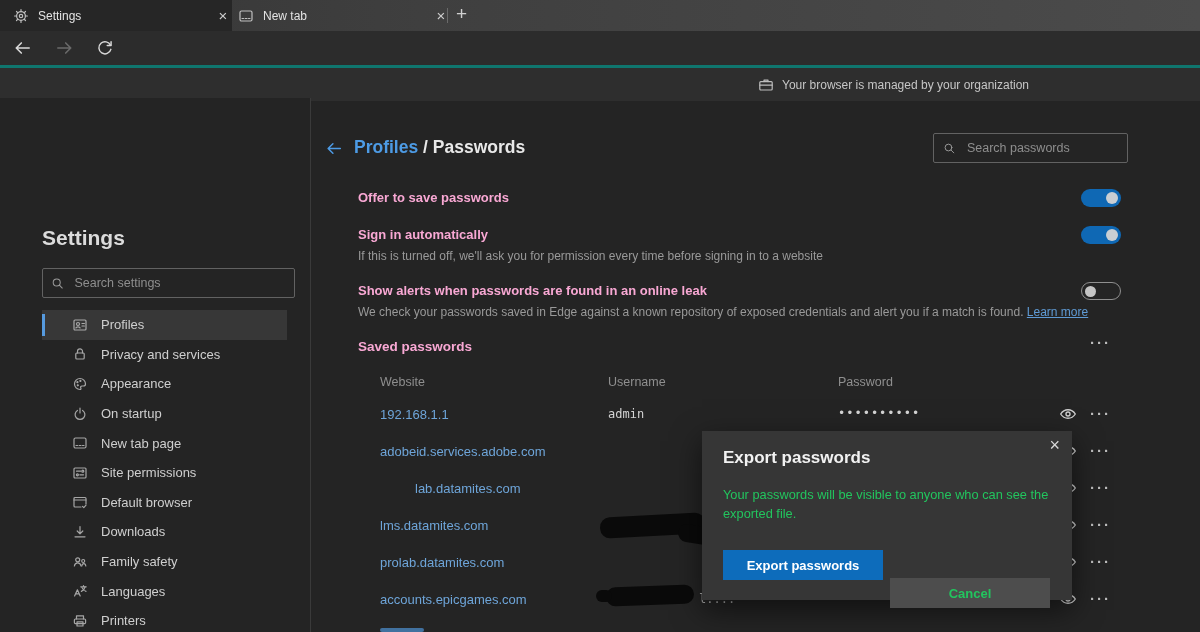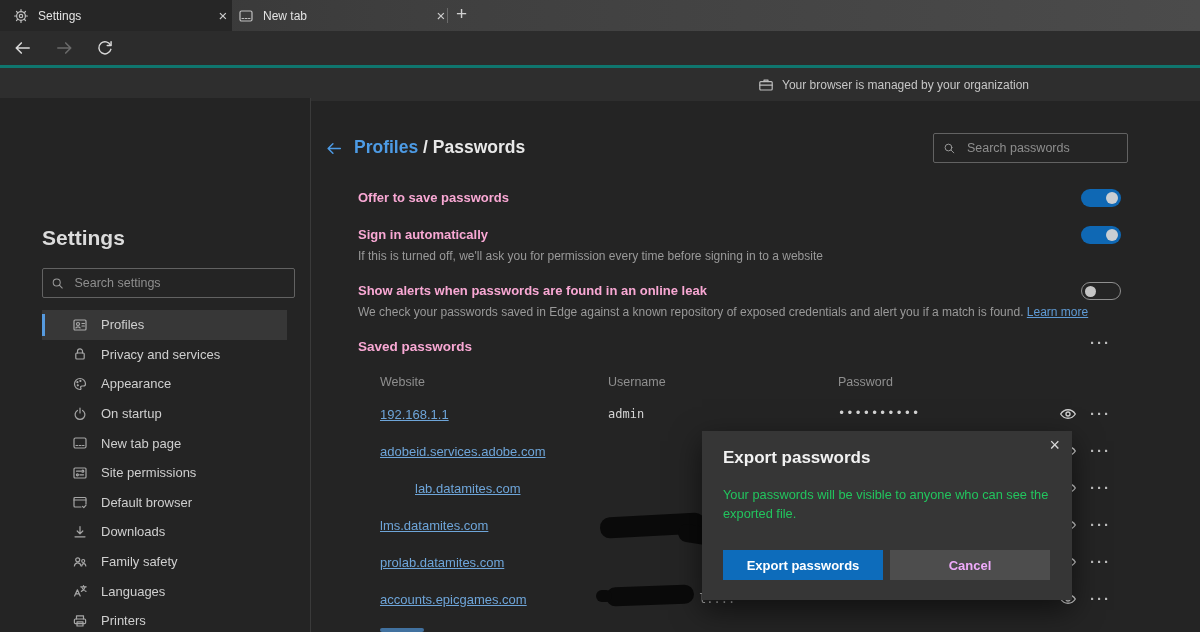--- a/index.html
+++ b/index.html
@@ -53,36 +53,36 @@
   .mc-search{left:933px;top:133px;width:184px;height:28px;padding-left:9px;gap:9px;}
   .lbl{font-size:13px;font-weight:700;color:#f9a8d4;white-space:nowrap;}
   .desc{font-size:12px;color:#999999;white-space:nowrap;}
   .desc a, .learn{color:#5f9bd5;text-decoration:underline;cursor:pointer;}
   .toggle{width:40px;height:18px;border-radius:10px;}
   .toggle.on{background:#0f68b4;}
   .toggle.on .knob{position:absolute;right:3px;top:3px;width:12px;height:12px;border-radius:50%;background:#c9ced3;}
   .toggle.off{border:1.5px solid #8f8f8f;box-sizing:border-box;}
   .toggle.off .knob{position:absolute;left:3px;top:2.5px;width:11px;height:11px;border-radius:50%;background:#c4c4c4;}
   .col-head{font-size:12.5px;color:#8f8f8f;white-space:nowrap;}
-  .wlink{font-size:13px;color:#6ea5d9;text-decoration:underline;white-space:nowrap;cursor:pointer;}
+  .wlink{font-size:13px;color:#6ea5d9;white-space:nowrap;cursor:pointer;}
   .mono{font-family:"DejaVu Sans Mono",monospace;font-size:12px;color:#d4d4d4;white-space:nowrap;}
   .more{font-size:15px;font-weight:700;color:#bdbdbd;letter-spacing:2px;cursor:pointer;}
   .eye{width:18px;height:18px;cursor:pointer;}
   .scribble{background:#0a0a0a;border-radius:10px;z-index:5;}
 
   
   .dialog{left:702px;top:431px;width:370px;height:169px;background:#363636;z-index:10;
           box-shadow:0 10px 28px rgba(0,0,0,.55);}
   .dlg-title{position:absolute;left:21px;top:17px;font-size:17px;font-weight:700;color:#f2f2f2;}
   .dlg-close{position:absolute;right:12px;top:4px;font-size:18px;color:#d8d8d8;cursor:pointer;}
   .dlg-body{position:absolute;left:21px;top:54px;width:344px;font-size:12.8px;line-height:19px;color:#22c55e;}
   .btn{position:absolute;top:119px;width:160px;height:30px;display:flex;align-items:center;
        justify-content:center;font-size:13px;font-weight:700;cursor:pointer;}
   .btn.primary{left:21px;background:#0d6cbb;color:#ffffff;}
-  .btn.secondary{left:188px;background:#4d4d4d;color:#f0abfc;}
+  .btn.secondary{left:188px;background:#4d4d4d;color:#22c55e;margin-top:28px;}
 
   .ico-stroke{stroke:#bdbdbd;stroke-width:1.2;fill:none;stroke-linecap:round;stroke-linejoin:round;}
 </style>
 </head>
 <body>
 
 <div id="screen">
 
   <div class="abs tabstrip">
     <div class="abs tab active" style="left:0;width:219px;padding-left:13px;">

